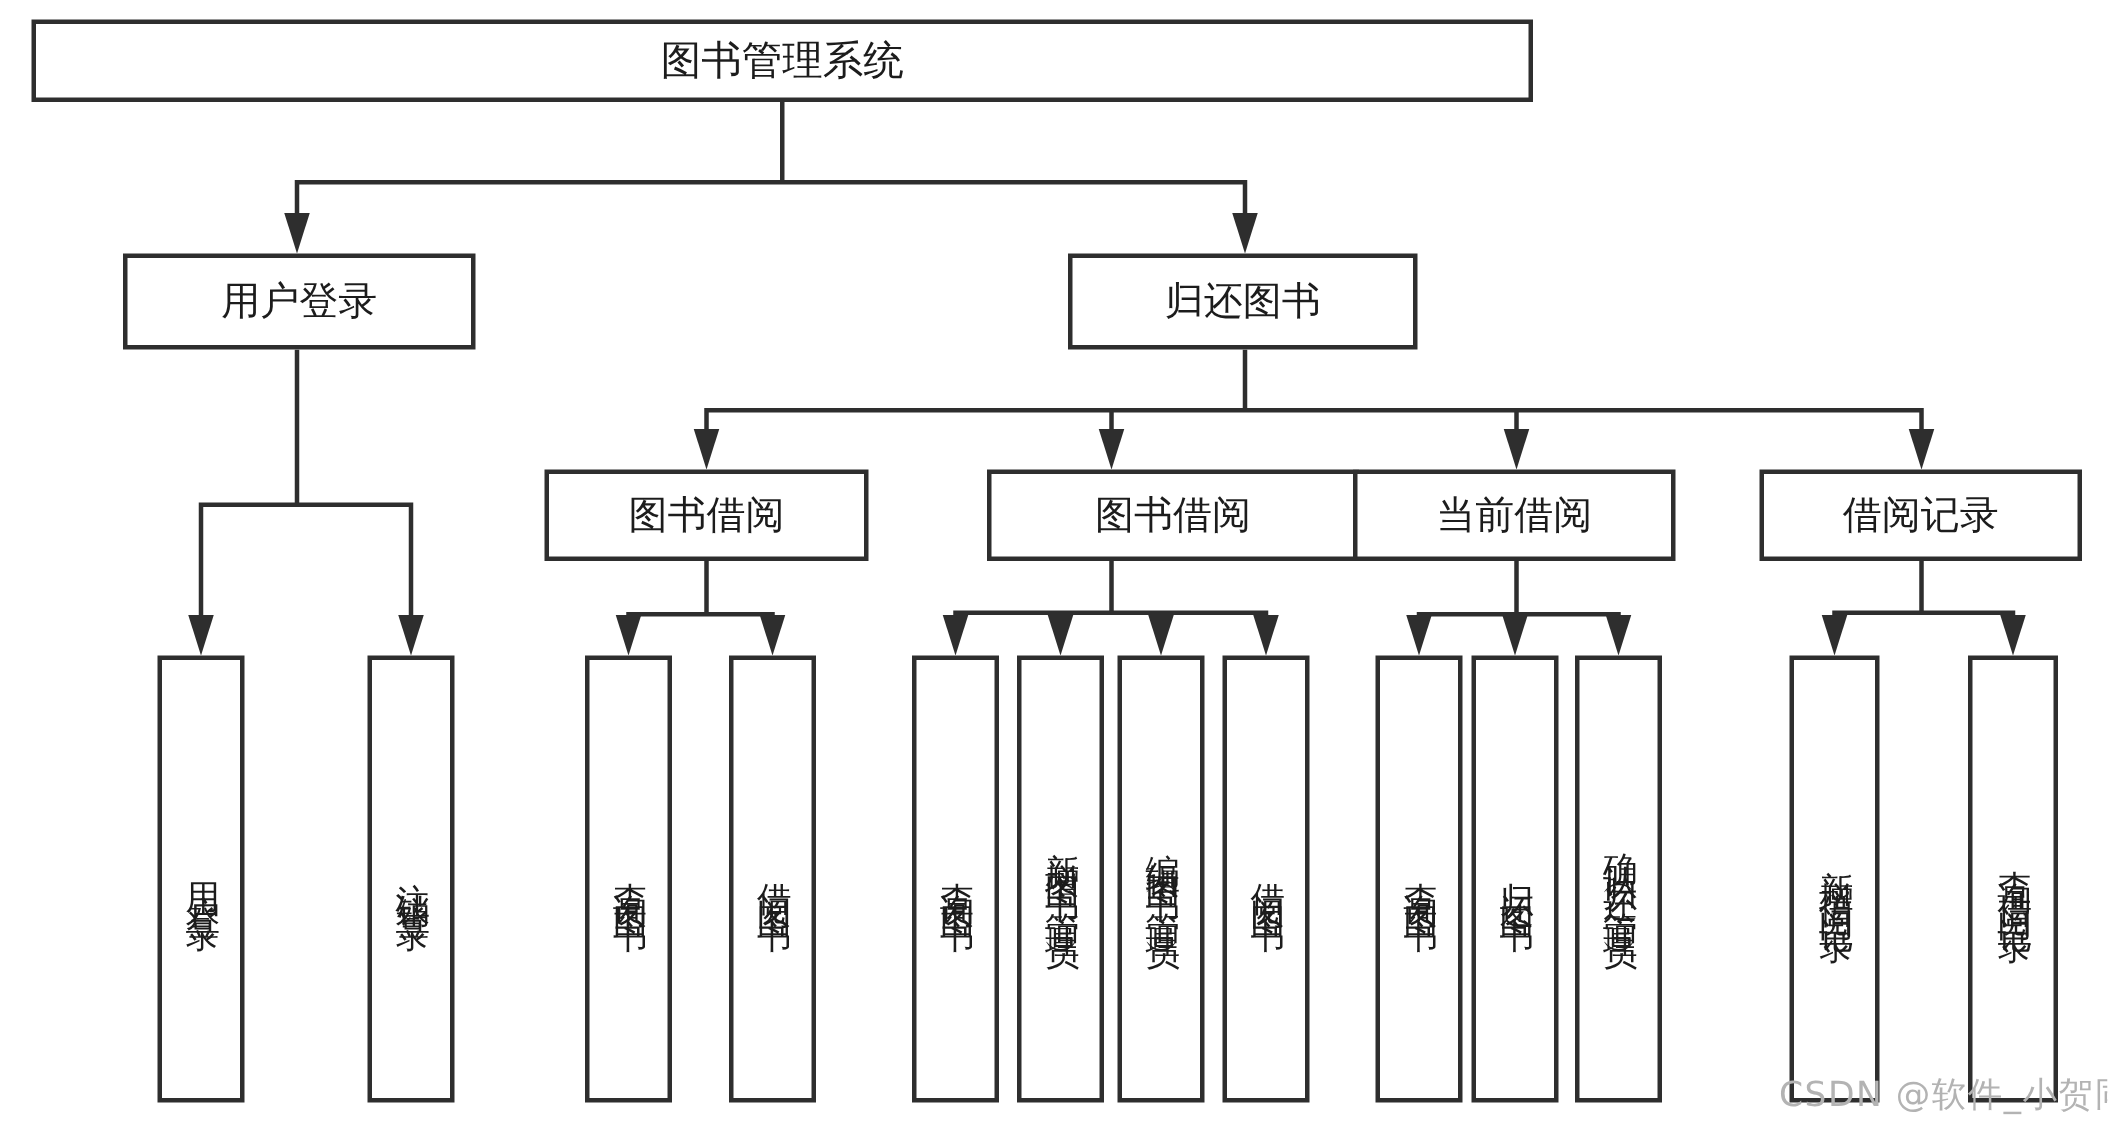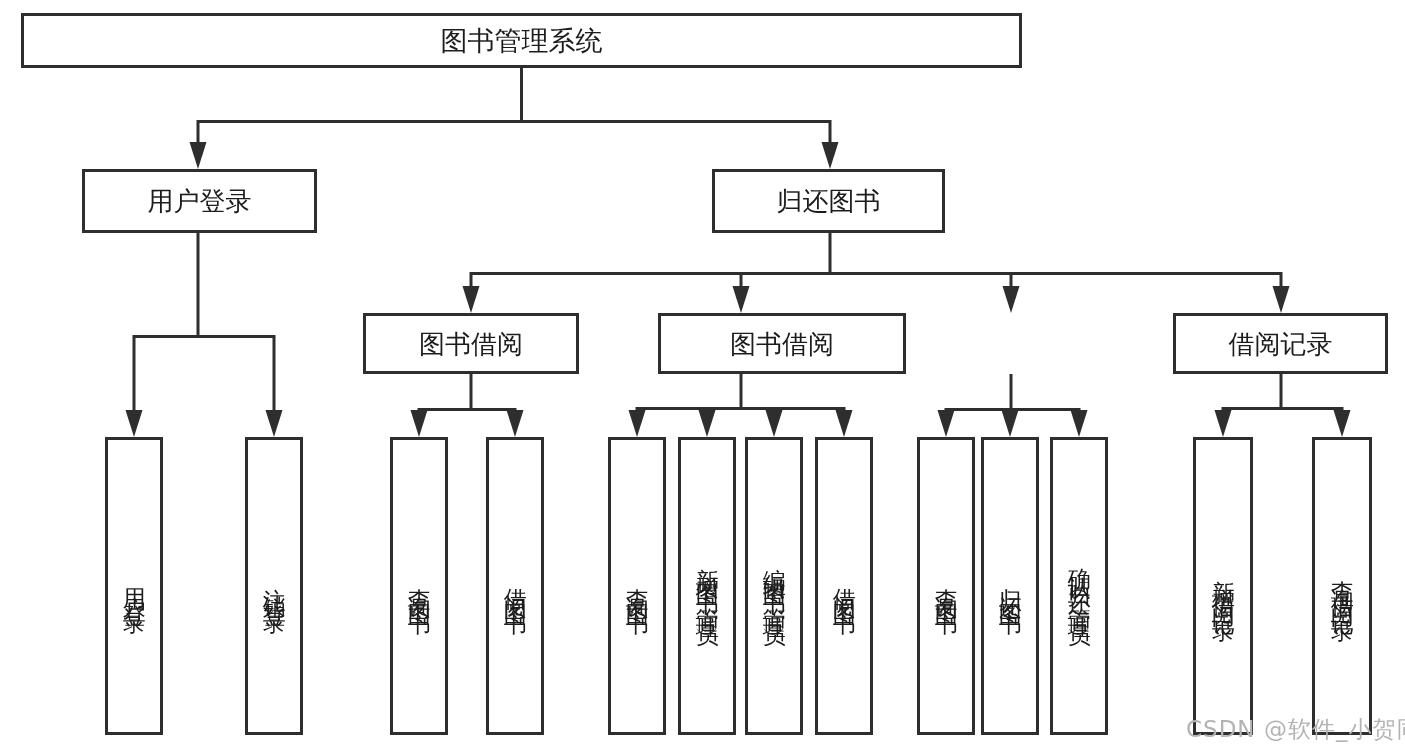--- a/index.html
+++ b/index.html
@@ -60,20 +60,23 @@
   <div class="node h" style="left:712px;top:169px;width:233px;height:64px">
     <span class="label">归还图书</span>
   </div>
 
   <div class="node h" style="left:363px;top:313px;width:216px;height:61px">
     <span class="label">图书借阅</span>
   </div>
   <div class="node h" style="left:658px;top:313px;width:248px;height:61px">
     <span class="label">图书借阅</span>
   </div>
+  <div class="node h" style="left:902px;top:313px;width:215px;height:61px">
+    <span class="label">当前借阅</span>
+  </div>
   <div class="node h" style="left:1173px;top:313px;width:215px;height:61px">
     <span class="label">借阅记录</span>
   </div>
 
   <div class="node v" style="left:105px;top:437px;width:58px;height:298px">
     <span class="vtext">用户登录</span>
   </div>
   <div class="node v" style="left:245px;top:437px;width:58px;height:298px">
     <span class="vtext">注销登录</span>
   </div>

